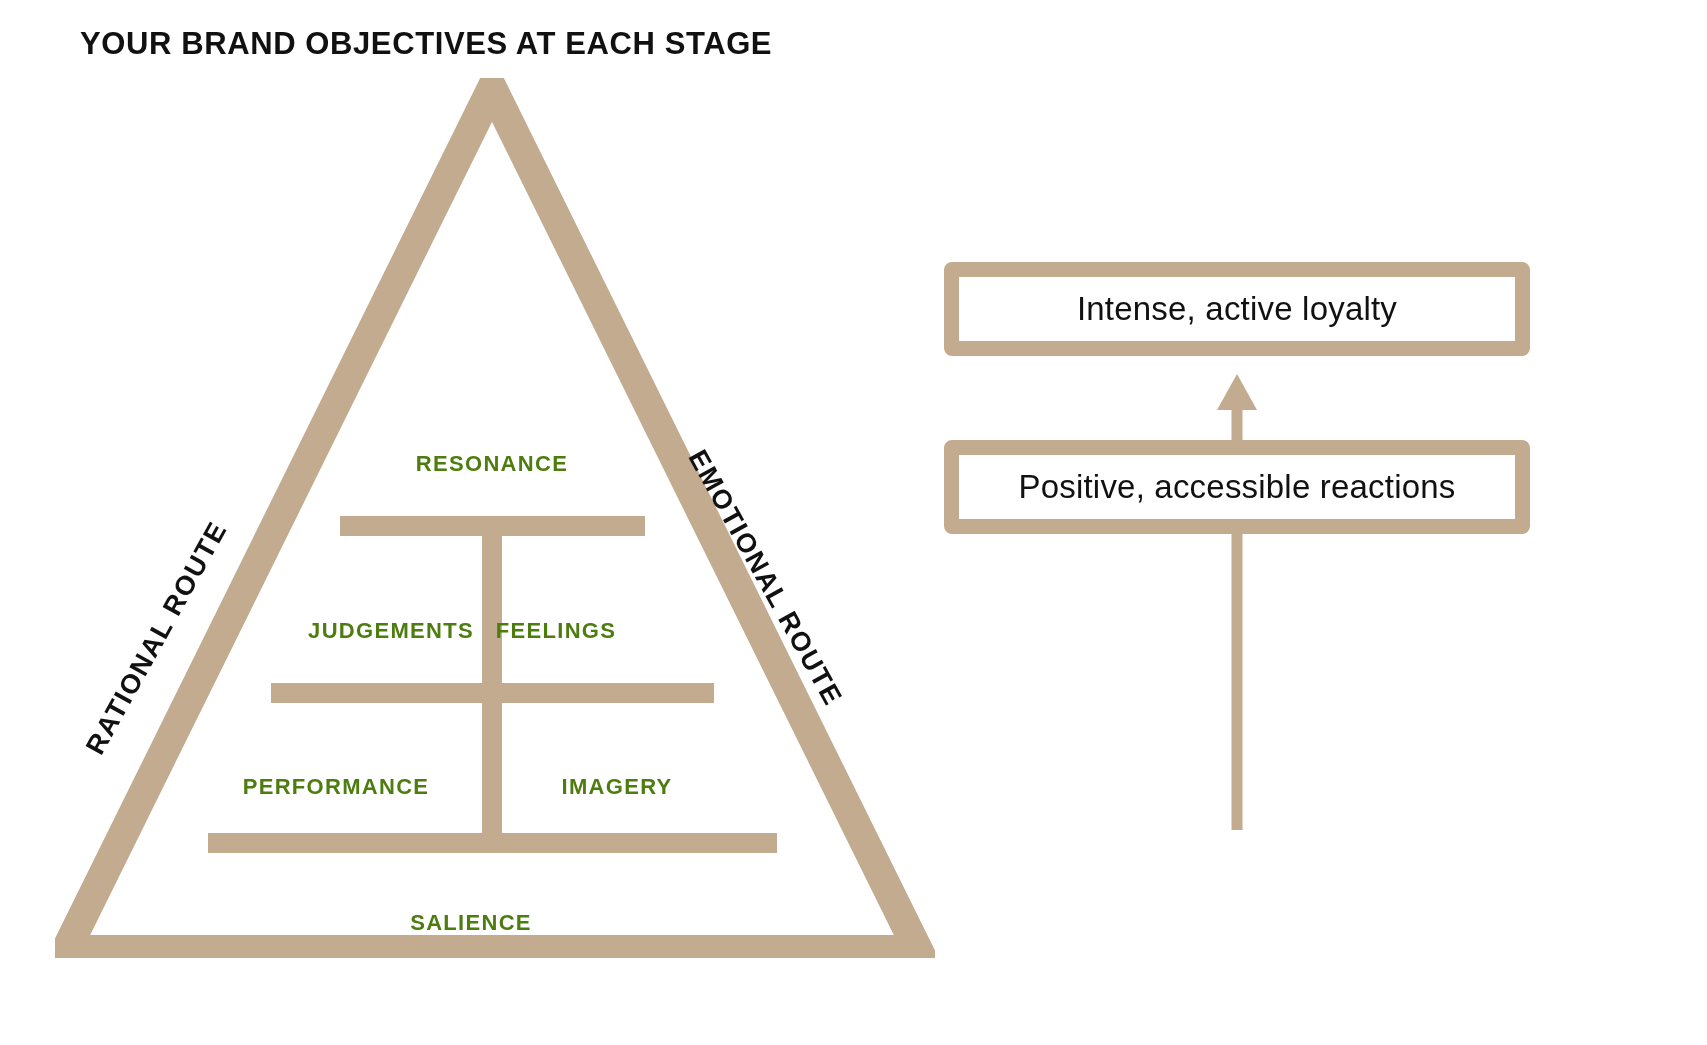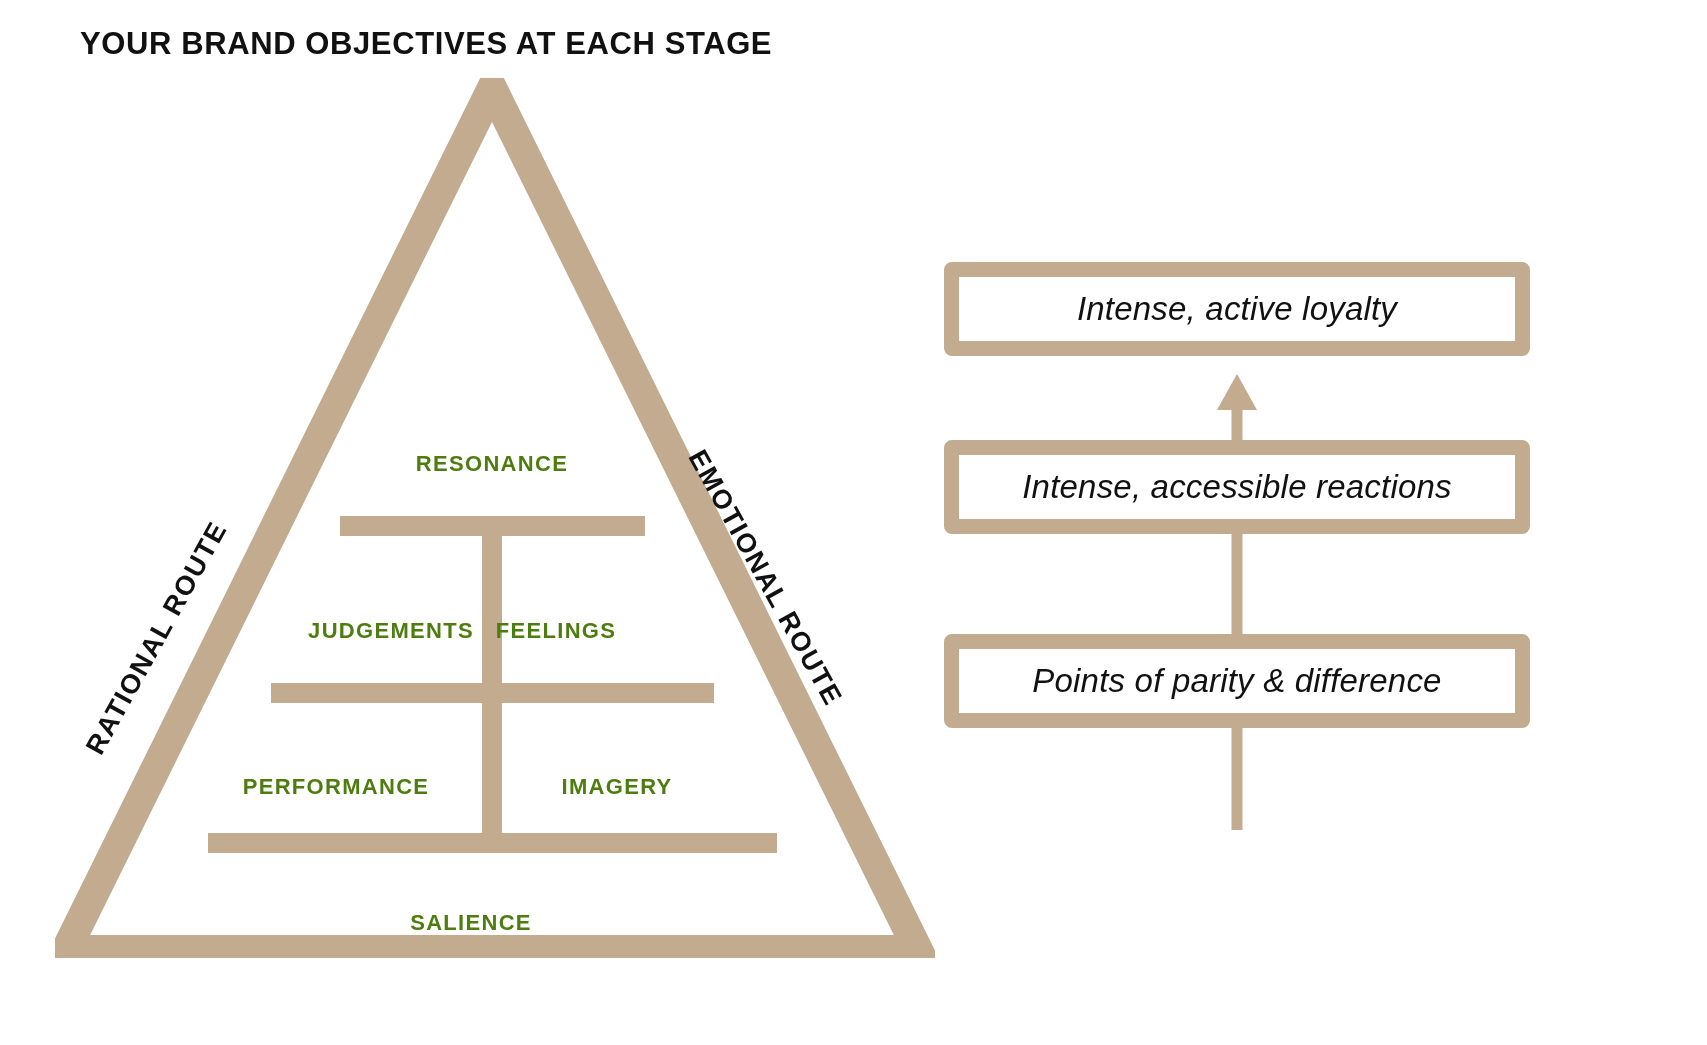--- a/index.html
+++ b/index.html
@@ -91,21 +91,20 @@
     box-sizing: border-box;
     border: 15px solid #c2ab8e;
     border-radius: 8px;
     background: #ffffff;
     display: flex;
     align-items: center;
     justify-content: center;
   }
   .obj-text {
     font-size: 33px;
-    font-style: italic;
     color: #111111;
     white-space: nowrap;
     letter-spacing: 0.2px;
   }
   #obj-box-0 { top: 0px; }
   #obj-box-1 { top: 178px; }
   #obj-box-2 { top: 372px; }
   #obj-box-3 { top: 568px; }
 </style>
 </head>
@@ -152,20 +151,17 @@
     <line x1="293" y1="568" x2="293" y2="128" stroke="#c2ab8e" stroke-width="11"></line>
 
     <polygon points="293,112 313,148 273,148" fill="#c2ab8e"></polygon>
   </svg>
 
   <div class="obj-box" id="obj-box-0">
     <span class="obj-text">Intense, active loyalty</span>
   </div>
 
   <div class="obj-box" id="obj-box-1">
-    <span class="obj-text">Intense, accessible reactions</span>
+    <span class="obj-text">Positive, accessible reactions</span>
   </div>
 
-  <div class="obj-box" id="obj-box-2">
-    <span class="obj-text">Points of parity &amp; difference</span>
-  </div>
 
 </div>
 
 </body></html>

